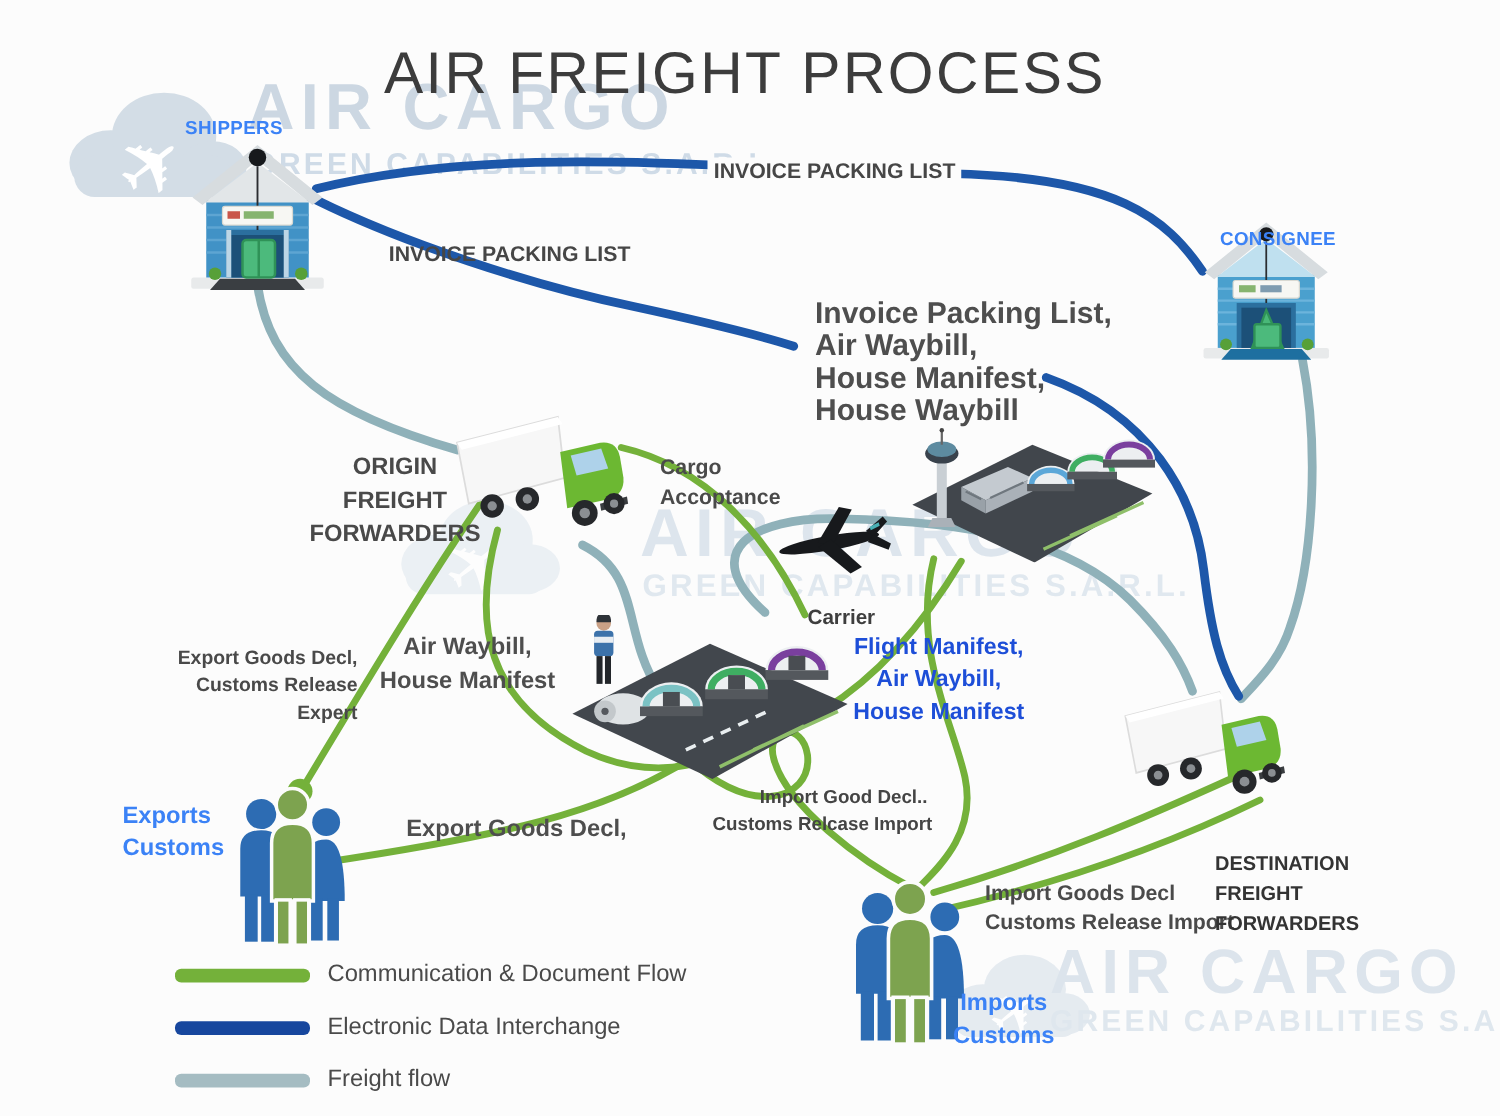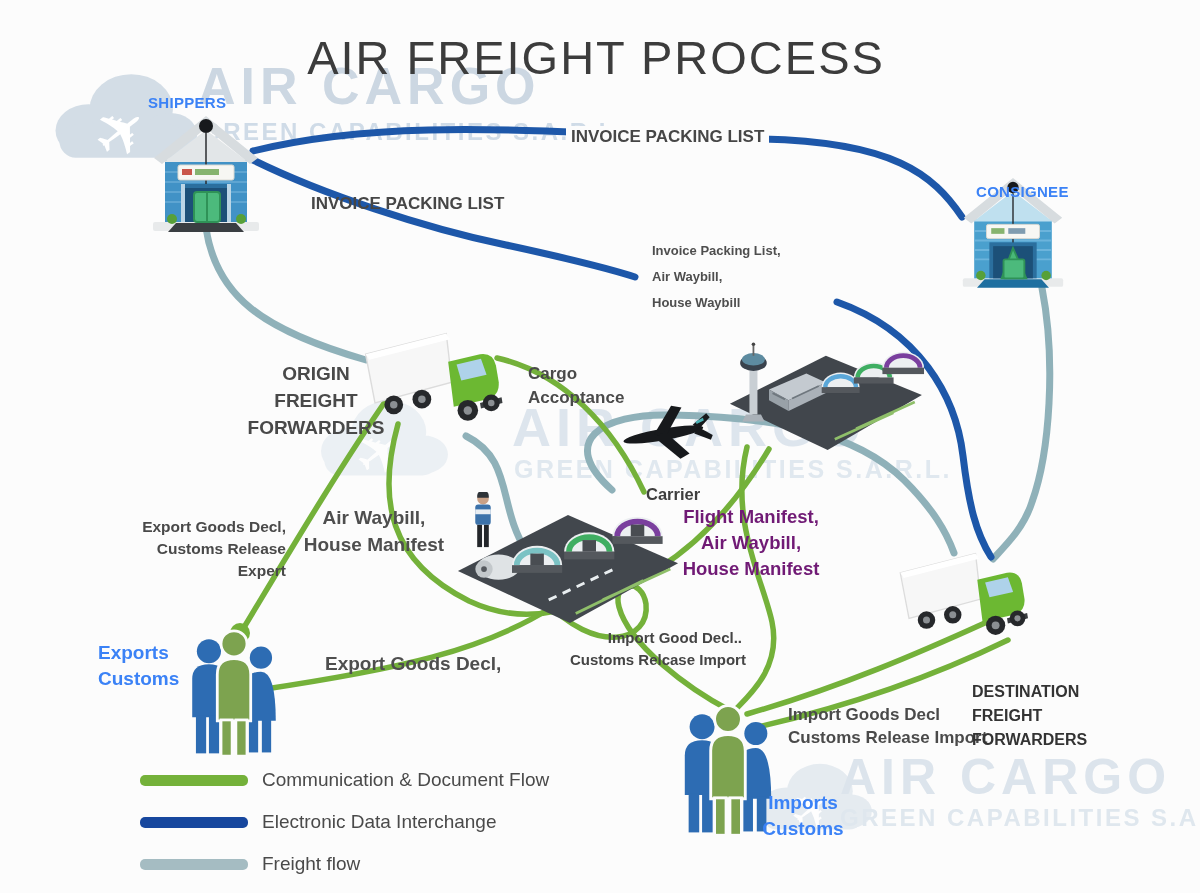--- a/index.html
+++ b/index.html
@@ -25,29 +25,29 @@
   .wm3 .tagline{left:840px;top:804px;font-size:24px;color:#dfe7ee;}
   .wm3 .logo{position:absolute;left:748px;top:748px;opacity:.8;}
   
   .lbl{font-weight:700;color:#4c4c4c;white-space:nowrap;}
   .lbl div{white-space:nowrap;}
   .cap{color:#3b82f6;font-weight:700;}
   .shippers-lbl{left:148px;top:94px;font-size:15px;letter-spacing:.3px;}
   .consignee-lbl{left:976px;top:146px;font-size:15px;letter-spacing:.3px;margin-top:37px;}
   .invoice-top{left:566px;top:126px;font-size:17px;color:#464646;background:#fcfcfc;padding:1px 5px;}
   .invoice-mid{left:311px;top:194px;font-size:17px;color:#464646;}
-  .doc-block{left:652px;top:238px;font-size:13px;line-height:26px;color:#4e4e4e;}
+  .doc-block{left:652px;top:238px;font-size:24px;line-height:26px;color:#4e4e4e;}
   .origin-fwd{left:240px;top:360px;width:152px;text-align:center;font-size:19px;line-height:27px;color:#494949;}
   .cargo-acc{left:528px;top:362px;font-size:17px;line-height:24px;color:#4a4a4a;}
   .carrier-lbl{left:646px;top:464px;font-size:16.5px;color:#3e3e3e;margin-top:21px;}
   .air-waybill{left:298px;top:504px;width:152px;text-align:center;font-size:19px;line-height:27px;color:#4e4e4e;}
   .exp-expert{left:128px;top:516px;width:158px;text-align:right;font-size:15.5px;line-height:22px;color:#494949;}
   .exports-customs{left:98px;top:640px;width:88px;text-align:left;font-size:19px;line-height:26px;}
   .exp-export{left:325px;top:650px;font-size:19px;line-height:27px;color:#4e4e4e;}
-  .flight-manifest{left:672px;top:504px;width:158px;text-align:center;font-size:18.5px;line-height:26px;color:#701a75;}
+  .flight-manifest{left:672px;top:504px;width:158px;text-align:center;font-size:18.5px;line-height:26px;color:#1d4ed8;}
   .imp-decl1{left:570px;top:627px;width:172px;text-align:right;font-size:15px;line-height:22px;color:#444;}
   .imp-decl2{left:788px;top:703px;font-size:17px;line-height:23px;color:#4a4a4a;}
   .imports-customs{left:758px;top:790px;width:90px;text-align:center;font-size:19px;line-height:26px;}
   .dest-fwd{left:972px;top:680px;font-size:16px;line-height:24px;color:#333;font-weight:800;}
   
   .legend{left:140px;top:770px;width:480px;}
   .legend-row{display:flex;align-items:center;margin-bottom:22px;height:20px;}
   .swatch{width:108px;height:11px;border-radius:5px;margin-right:14px;flex:0 0 auto;}
   .sw-comm{background:#74b13a;}
   .sw-edi{background:#17479e;}
@@ -347,20 +347,21 @@
 
   <div class="lbl cap shippers-lbl">SHIPPERS</div>
   <div class="lbl cap consignee-lbl">CONSIGNEE</div>
 
   <div class="lbl invoice-top">INVOICE PACKING LIST</div>
   <div class="lbl invoice-mid">INVOICE PACKING LIST</div>
 
   <div class="lbl doc-block">
     <div>Invoice Packing List,</div>
     <div>Air Waybill,</div>
+    <div>House Manifest,</div>
     <div>House Waybill</div>
   </div>
 
   <div class="lbl origin-fwd">
     <div>ORIGIN</div>
     <div>FREIGHT</div>
     <div>FORWARDERS</div>
   </div>
 
   <div class="lbl cargo-acc">

